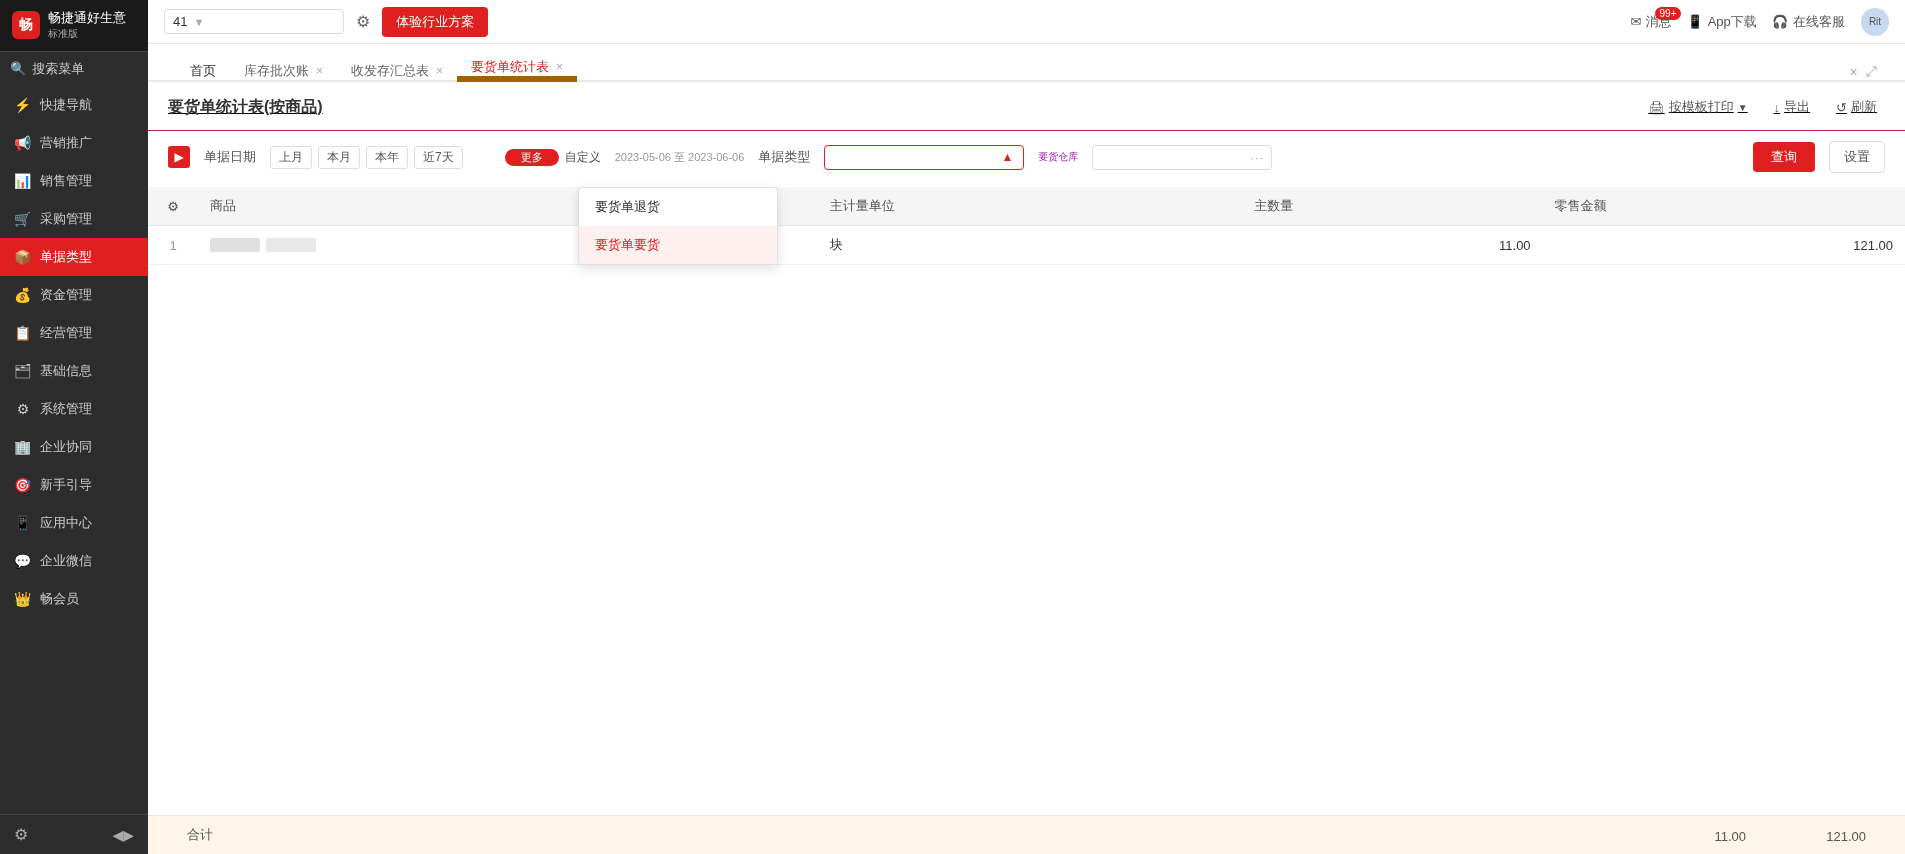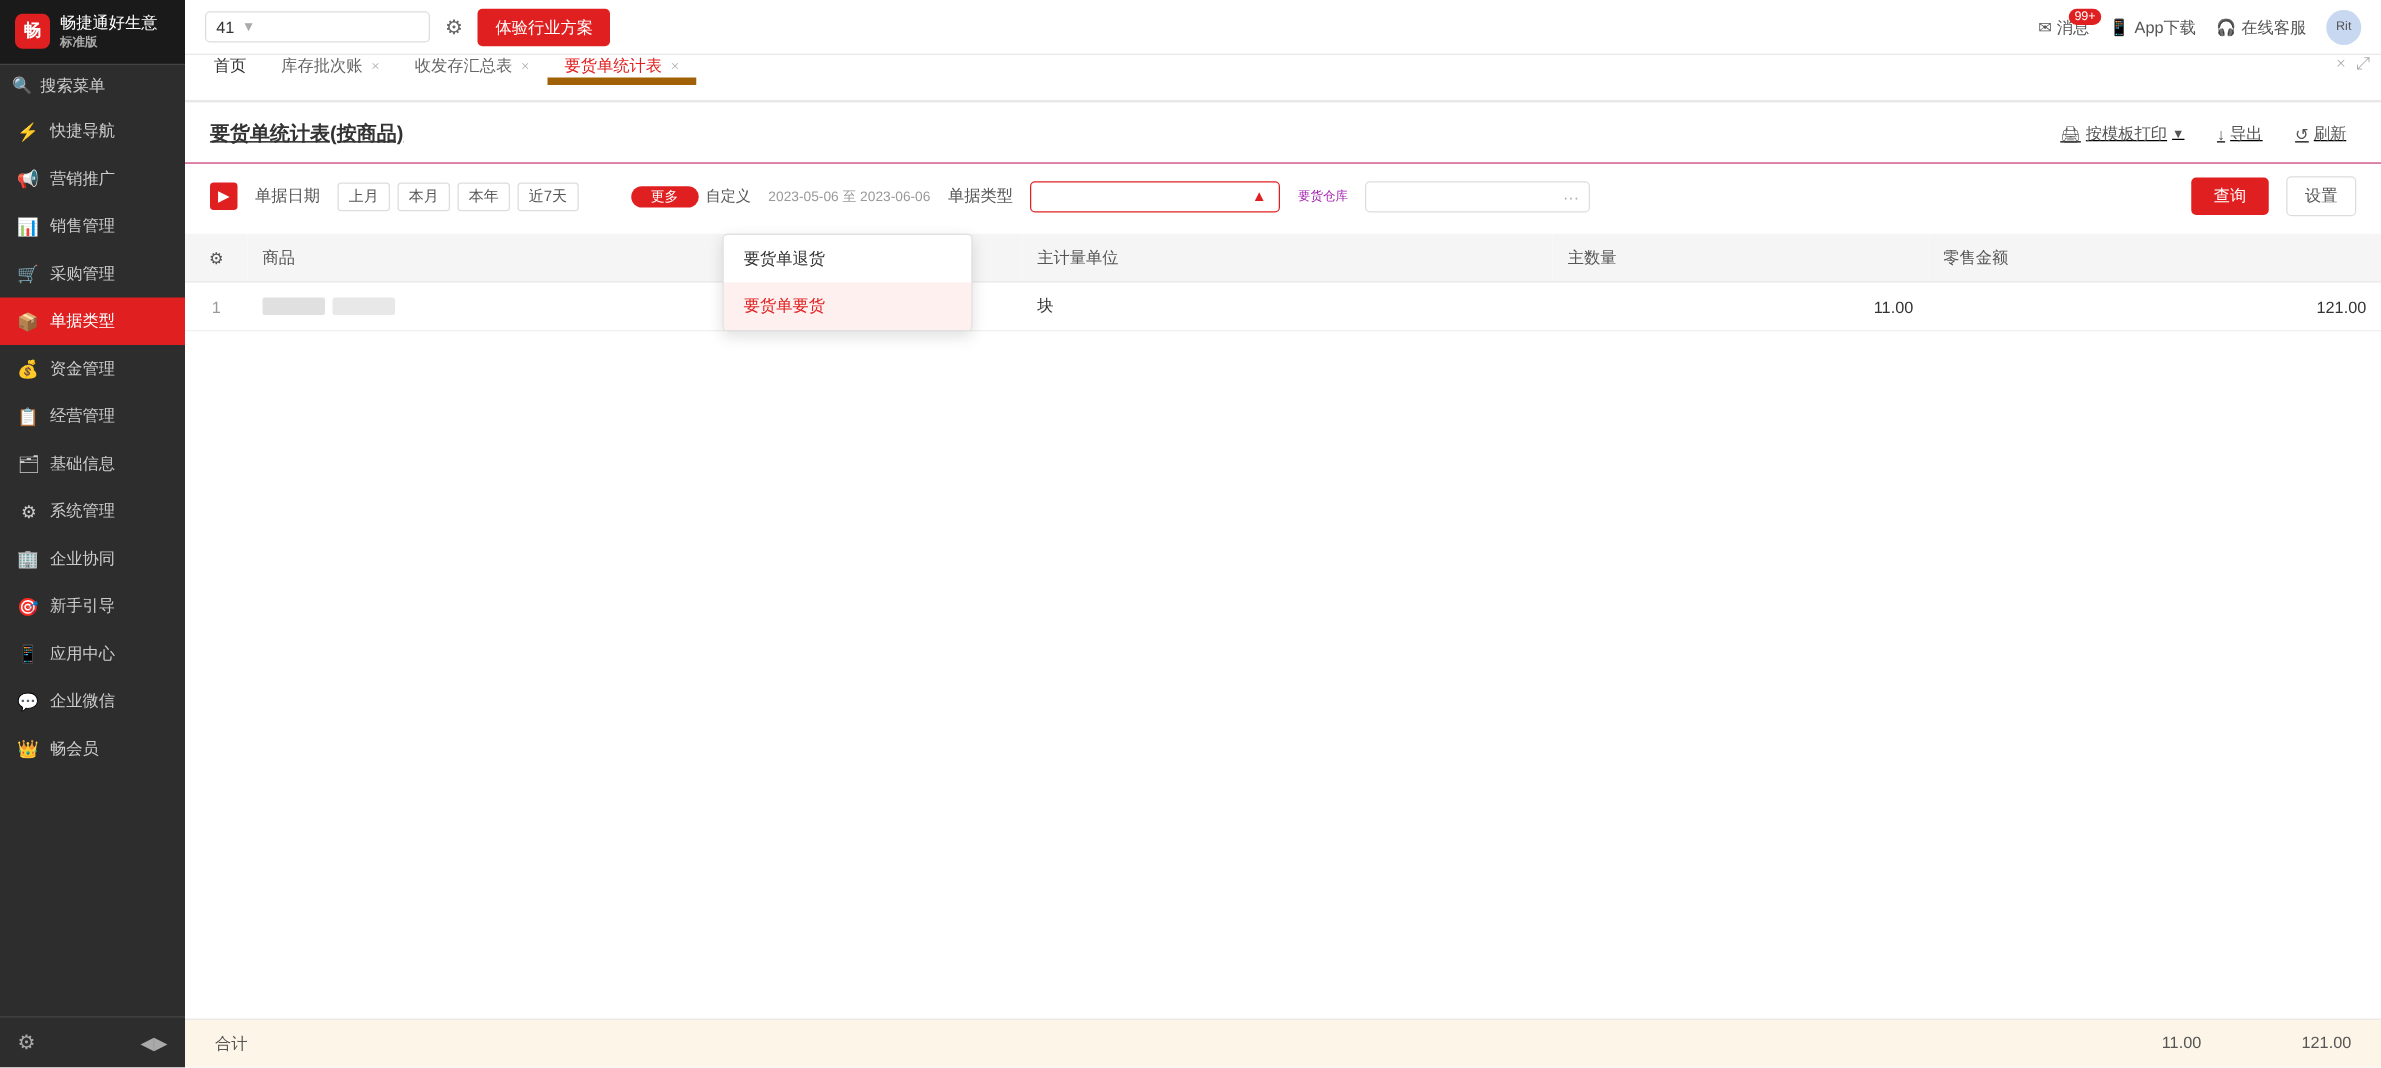--- a/index.html
+++ b/index.html
@@ -25,21 +25,21 @@
       border-bottom: 1px solid #444;
     }
     .logo-icon {
       width: 28px; height: 28px;
       background: #e02020;
       border-radius: 6px;
       display: flex; align-items: center; justify-content: center;
       color: #fff; font-weight: bold; font-size: 14px;
     }
     .logo-text { font-size: 13px; line-height: 1.3; }
-    .logo-sub { font-size: 10px; color: #aaa; font-weight: bold; }
+    .logo-sub { font-size: 10px; color: #aaa; }
     .sidebar-search {
       padding: 8px 10px;
       display: flex; align-items: center; gap: 6px;
       color: #ccc; cursor: pointer;
       font-size: 13px;
     }
     .sidebar-item {
       display: flex; align-items: center; gap: 8px;
       padding: 10px 14px;
       color: #ccc; cursor: pointer;
@@ -99,26 +99,25 @@
       font-size: 13px;
     }
     .topbar-right .badge-wrap { position: relative; display: flex; align-items: center; gap: 4px; cursor: pointer; }
     .badge { background: #e02020; color: #fff; border-radius: 10px; font-size: 10px; padding: 1px 5px; position: absolute; top: -6px; right: -10px; }
     .avatar { width: 28px; height: 28px; background: #ddd; border-radius: 50%; }
 
     
     .tabs-bar {
       background: #fff;
       height: 38px;
-      display: flex; align-items: flex-start;
+      display: flex; align-items: flex-end;
       border-bottom: 2px solid #e8e8e8;
-      padding: 0 9px;
+      padding: 0 28px;
       flex-shrink: 0;
       gap: 0;
-      font-family: Liberation Serif, serif;
     }
     .tab {
       display: flex; align-items: center; gap: 5px;
       padding: 0 14px;
       font-size: 13px;
       color: #666;
       cursor: pointer;
       border-bottom: 2px solid transparent;
       margin-bottom: -2px;
       white-space: nowrap;
@@ -288,22 +287,22 @@
     tbody td:first-child { text-align: center; color: #999; }
     .td-product { display: flex; align-items: center; gap: 6px; }
     .product-placeholder { width: 50px; height: 14px; background: #e0e0e0; border-radius: 2px; display: inline-block; }
     .product-name-ph { width: 50px; height: 14px; background: #e8e8e8; border-radius: 2px; display: inline-block; }
     .td-number { text-align: right; color: #333; }
 
     
     .table-footer {
       background: #fdf6e8;
       border-top: 1px solid #e8e8e8;
-      padding: 10px 12px;
-      display: flex; align-items: flex-start;
+      padding: 10px 27px;
+      display: flex; align-items: flex-end;
       font-size: 13px;
       color: #555;
       flex-shrink: 0;
     }
     .footer-label { padding-left: 12px; min-width: 220px; }
     .footer-val { min-width: 120px; text-align: right; padding-right: 12px; }
 
     
     .gear-th { width: 36px; text-align: center !important; cursor: pointer; }
   </style>

